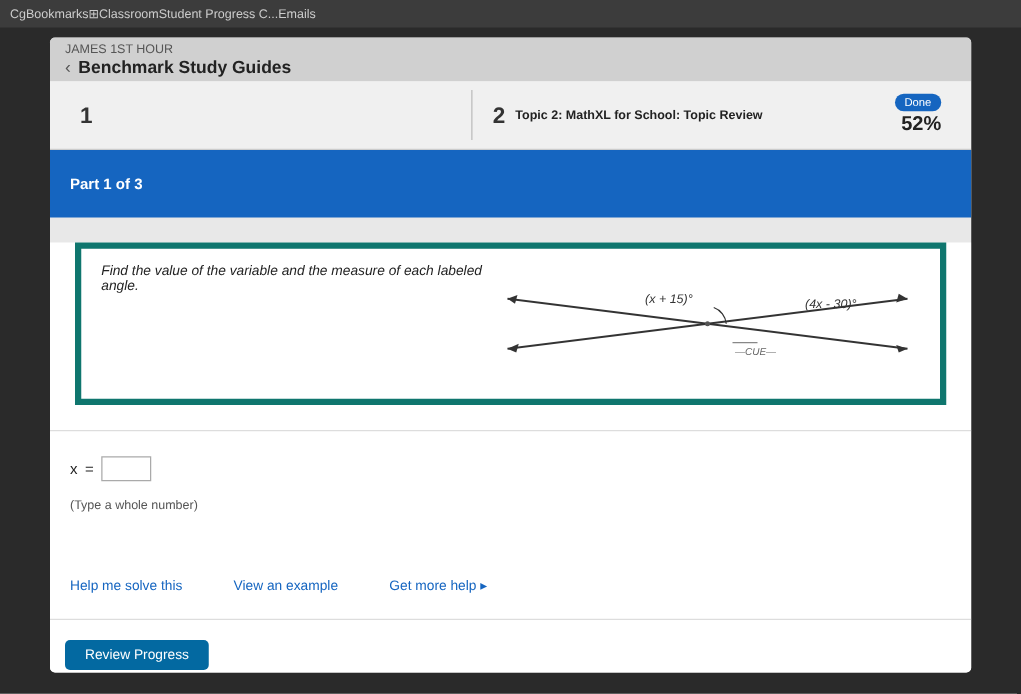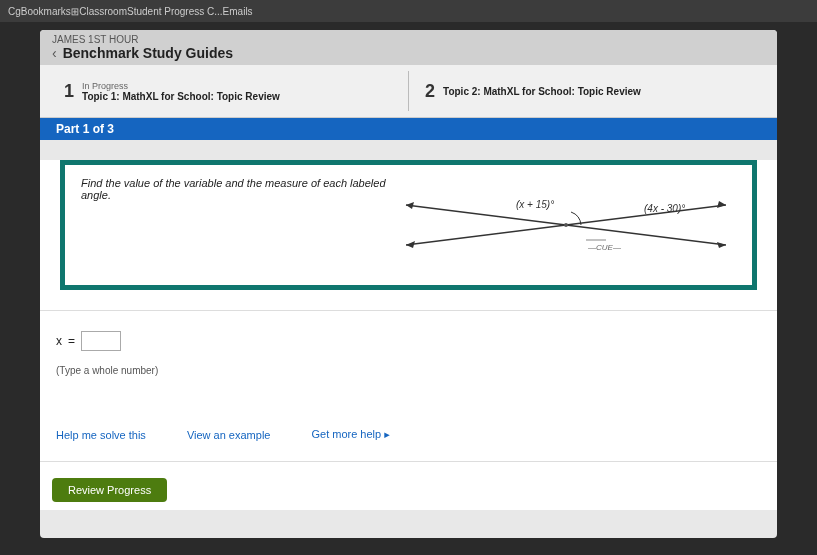--- a/index.html
+++ b/index.html
@@ -83,21 +83,21 @@
     .done-percent {
       font-size: 16px;
       font-weight: bold;
       color: #222;
     }
 
     
     .blue-header {
       background: #1565c0;
       color: white;
-      padding: 4px 16px;
+      padding: 20px 16px;
       font-size: 12px;
       font-weight: bold;
     }
 
     
     .content-area {
       background: white;
       padding: 0;
       min-height: 320px;
     }
@@ -170,21 +170,21 @@
     }
     .help-link {
       font-size: 11px;
       color: #1565c0;
       text-decoration: none;
       cursor: pointer;
     }
 
     
     .review-btn {
-      background: #4d7c0f;
+      background: #0369a1;
       color: white;
       border: none;
       padding: 6px 16px;
       font-size: 11px;
       border-radius: 4px;
       cursor: pointer;
       margin: 8px 12px;
     }
 
     
@@ -229,35 +229,35 @@
         <span class="back-arrow">‹</span>
         <span class="page-title">Benchmark Study Guides</span>
       </div>
     </div>
   </div>
 
   <div class="progress-section">
 
     <div class="topic-row" style="flex:1; padding: 4px 12px;">
       <span class="topic-num-big">1</span>
-      <div class="topic-info">
-        <span style="font-size:9px; color:#666;">In Progress</span>
-        <span style="font-size:10px; font-weight:bold; color:#222;">Topic 1: MathXL for School: Topic Review</span>
-      </div>
     </div>
 
     <div style="width:1px; background:#bbb; height:40px; margin:0 4px;"></div>
 
     <div class="topic-row" style="flex:1; padding: 4px 12px;">
       <span class="topic-num-big">2</span>
       <div class="topic-info">
         <span style="font-size:10px; font-weight:bold; color:#222;">Topic 2: MathXL for School: Topic Review</span>
       </div>
     </div>
 
+    <div class="topic-done">
+      <span class="done-badge">Done</span>
+      <span class="done-percent">52%</span>
+    </div>
   </div>
 
   <div class="blue-header">
     <span>Part 1 of 3</span>
   </div>
 
   <div class="content-area">
 
     
     <div class="question-box">

